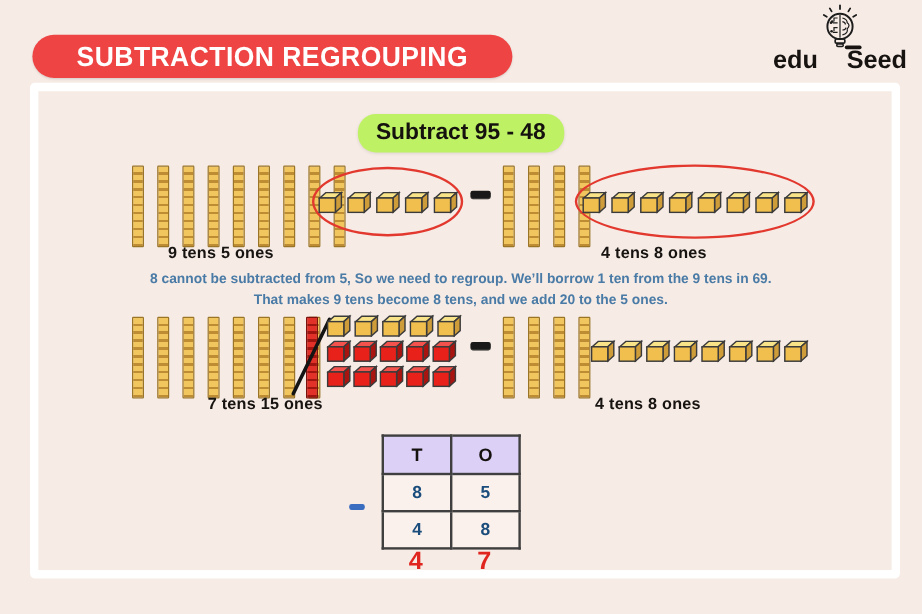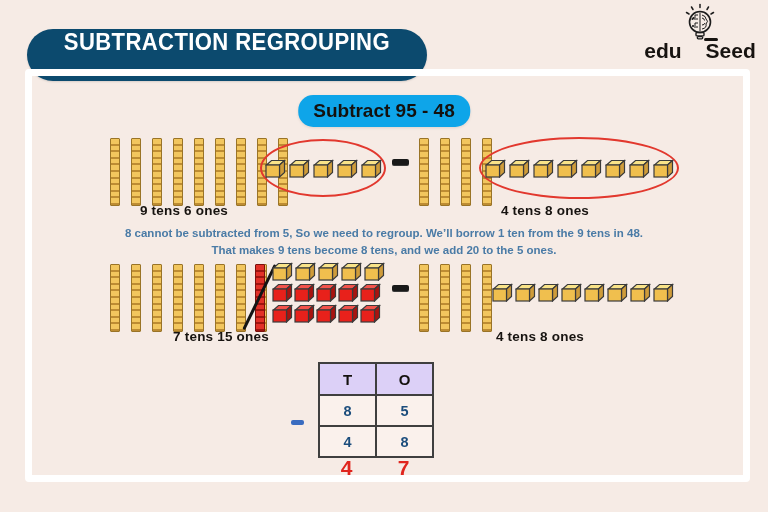--- a/index.html
+++ b/index.html
@@ -6,44 +6,44 @@
   body{
     width:768px;height:512px;
     background:#f6ebe5;
     font-family:"Liberation Sans", sans-serif;
     position:relative;overflow:hidden;
   }
   .stage{position:absolute;left:0;top:0;width:768px;height:512px;}
 
   
   .banner{
-    position:absolute;left:27px;top:29px;height:52px;
-    background:#0c4a6e;border-radius:26px;
-    display:flex;align-items:flex-start;padding:0 30px;
+    position:absolute;left:27px;top:29px;height:36px;
+    background:#ef4444;border-radius:26px;
+    display:flex;align-items:center;padding:0 30px;
     box-shadow:0 1px 2px rgba(0,0,0,.12);
   }
   .banner span{
     color:#ffffff;font-size:23px;font-weight:800;letter-spacing:.4px;
     transform:scaleX(.96);white-space:nowrap;
   }
   .logo{position:absolute;left:642px;top:3px;width:116px;text-align:center;}
   .logo .bulb{display:block;margin:0 auto;}
   .logo-text{display:flex;justify-content:center;align-items:baseline;gap:5px;
     font-weight:800;font-size:21px;color:#171310;margin-top:-4px;position:relative;}
   .seed-wrap{position:relative;display:inline-block;margin-left:19px;}
   .seed-overline{position:absolute;left:-2px;top:-1px;width:14px;height:3px;background:#171310;border-radius:2px;}
 
   
   .card{
     position:absolute;left:25px;top:69px;width:725px;height:413px;
     border:7px solid #ffffff;border-radius:4px;box-sizing:border-box;
   }
   .title-box{
     position:absolute;left:50%;transform:translateX(-50%);top:95px;
-    background:#0ea5e9;border-radius:15px;padding:5px 15px;
+    background:#bef264;border-radius:15px;padding:5px 15px;
     box-shadow:0 1px 3px rgba(0,0,0,.10);
     text-align:center;
   }
   .title-box span{font-size:19px;font-weight:800;color:#14110e;white-space:nowrap;}
 
   
   .rodrow{position:absolute;display:flex;gap:11px;}
   .rod{width:8px;height:66px;border:1px solid #9a7427;border-radius:1px;
     background:repeating-linear-gradient(to bottom,#f2c65e 0px,#f2c65e 4.6px,#bd8c33 4.6px,#bd8c33 6.6px);}
   .rod-red{border-color:#7c100c;
@@ -215,25 +215,25 @@
         <polygon points="1.5,6 6.5,1.5 19.5,1.5 14.5,6" fill="#f9e388" stroke="#3b3b3b" stroke-width="1.2"></polygon>
         <polygon points="14.5,6 19.5,1.5 19.5,13.5 14.5,18" fill="#cf9c3a" stroke="#3b3b3b" stroke-width="1.2"></polygon>
         <rect x="1" y="6" width="13.5" height="12" fill="#f0bf4e" stroke="#3b3b3b" stroke-width="1.2"></rect>
       </svg>
       <svg width="21" height="19" viewBox="0 0 21 19">
         <polygon points="1.5,6 6.5,1.5 19.5,1.5 14.5,6" fill="#f9e388" stroke="#3b3b3b" stroke-width="1.2"></polygon>
         <polygon points="14.5,6 19.5,1.5 19.5,13.5 14.5,18" fill="#cf9c3a" stroke="#3b3b3b" stroke-width="1.2"></polygon>
         <rect x="1" y="6" width="13.5" height="12" fill="#f0bf4e" stroke="#3b3b3b" stroke-width="1.2"></rect>
       </svg>
     </div>
-  <div class="model-label" style="left:109px;top:203px;width:150px;">9 tens 6 ones</div>
+  <div class="model-label" style="left:109px;top:203px;width:150px;">9 tens 5 ones</div>
   <div class="model-label" style="left:470px;top:203px;width:150px;">4 tens 8 ones</div>
 
   <div class="explanation">
-    <div>8 cannot be subtracted from 5, So we need to regroup. We’ll borrow 1 ten from the 9 tens in 48.</div>
+    <div>8 cannot be subtracted from 5, So we need to regroup. We’ll borrow 1 ten from the 9 tens in 69.</div>
     <div>That makes 9 tens become 8 tens, and we add 20 to the 5 ones.</div>
   </div>
 
   <div class="rodrow" style="left:110px;top:264px;">
       <div class="rod"></div>
       <div class="rod"></div>
       <div class="rod"></div>
       <div class="rod"></div>
       <div class="rod"></div>
       <div class="rod"></div>

